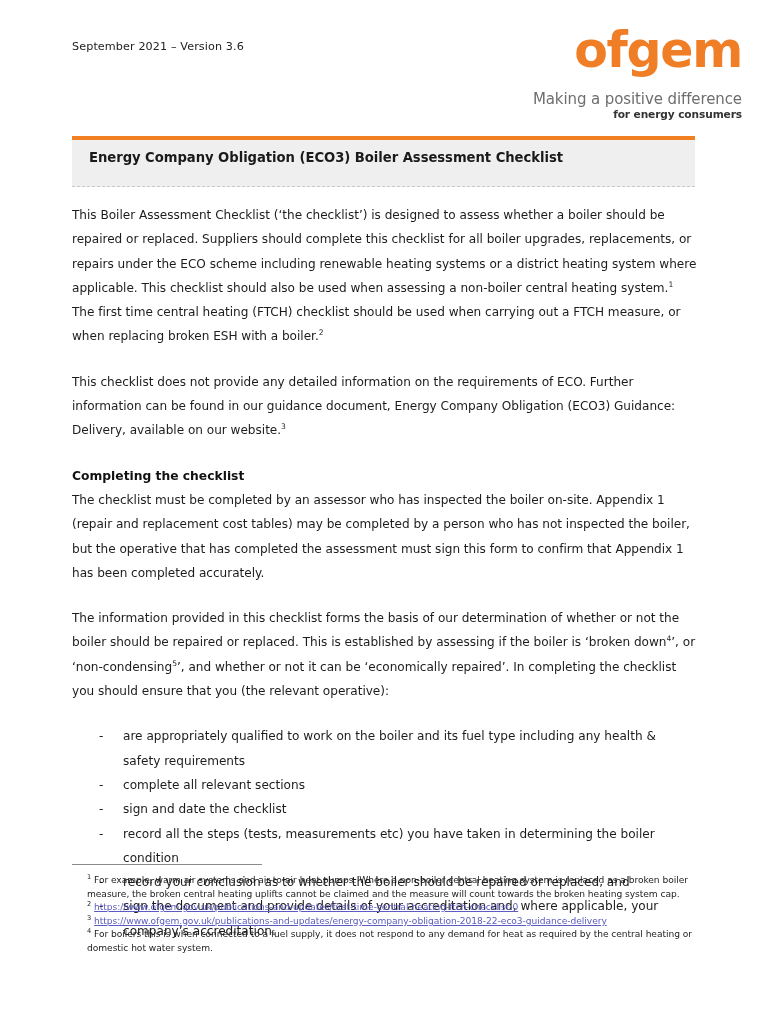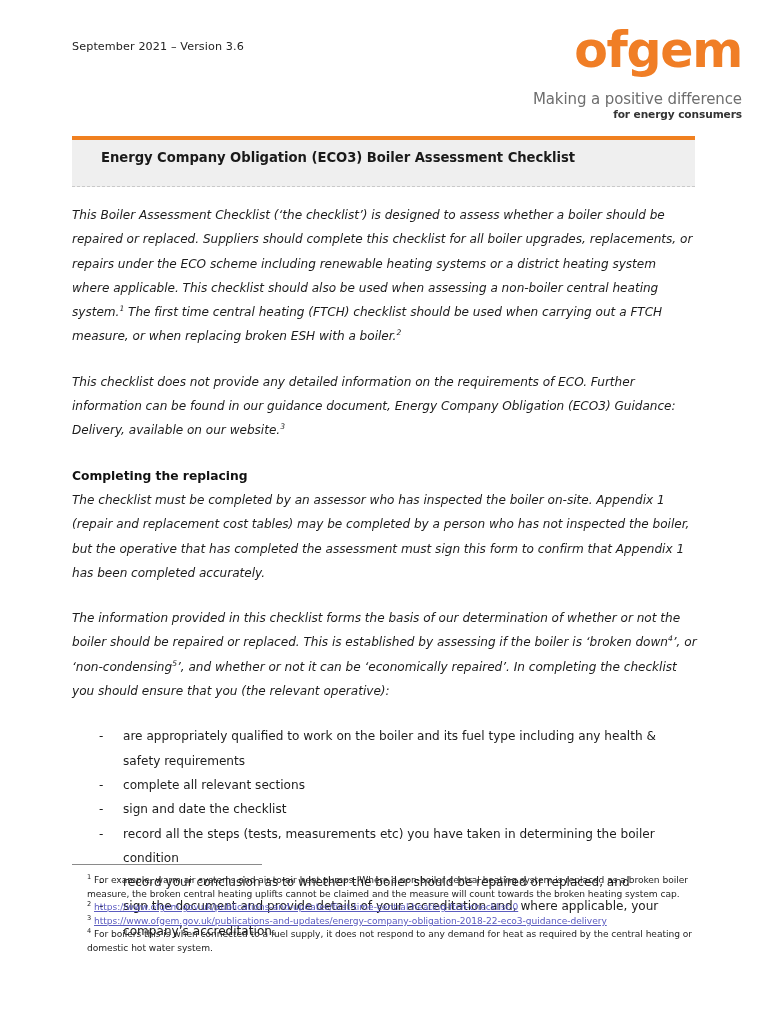--- a/index.html
+++ b/index.html
@@ -80,39 +80,38 @@
     box-sizing: border-box;
     background: #efefef;
     border-top: 4px solid #F08020;
     border-bottom: 1px dashed #c9c9c9;
     height: 51px;
   }
   .title-text {
     font-size: 13.2px;
     font-weight: 700;
     color: #1a1a1a;
-    padding: 10px 0 0 29px;
+    padding: 10px 0 0 17px;
     letter-spacing: -0.05px;
     white-space: nowrap;
   }
 
   
   .content {
     position: absolute;
     top: 203px;
     left: 72px;
     width: 625px;
   }
   p.body {
     margin: 0 0 21px 0;
     font-size: 12.1px;
     line-height: 24.3px;
     color: #1c1c1c;
     letter-spacing: -0.02px;
-    font-style: italic;
   }
   p.tight { margin-bottom: 0; }
   h2.section {
     margin: 0;
     font-size: 12.3px;
     font-weight: 700;
     line-height: 24.3px;
     color: #111111;
   }
   sup {
@@ -190,21 +189,21 @@
   <div class="title-bar">
     <div class="title-text">Energy Company Obligation (ECO3) Boiler Assessment Checklist</div>
   </div>
 
   <div class="content">
 
     <p class="body"><span>This Boiler Assessment Checklist (‘the checklist’) is designed to assess whether a boiler should be repaired or replaced. Suppliers should complete this checklist for all boiler upgrades, replacements, or repairs under the ECO scheme including renewable heating systems or a district heating system where applicable. This checklist should also be used when assessing a non-boiler central heating system.</span><sup>1</sup><span> The first time central heating (FTCH) checklist should be used when carrying out a FTCH measure, or when replacing broken ESH with a boiler.</span><sup>2</sup></p>
 
     <p class="body"><span>This checklist does not provide any detailed information on the requirements of ECO. Further information can be found in our guidance document, Energy Company Obligation (ECO3) Guidance: Delivery, available on our website.</span><sup>3</sup></p>
 
-    <h2 class="section">Completing the replacing</h2>
+    <h2 class="section">Completing the checklist</h2>
 
     <p class="body">The checklist must be completed by an assessor who has inspected the boiler on-site. Appendix 1 (repair and replacement cost tables) may be completed by a person who has not inspected the boiler, but the operative that has completed the assessment must sign this form to confirm that Appendix 1 has been completed accurately.</p>
 
     <p class="body tight"><span>The information provided in this checklist forms the basis of our determination of whether or not the boiler should be repaired or replaced. This is established by assessing if the boiler is ‘broken down</span><sup>4</sup><span>’, or ‘non-condensing</span><sup>5</sup><span>’, and whether or not it can be ‘economically repaired’. In completing the checklist you should ensure that you (the relevant operative):</span></p>
 
     <div style="height:21px"></div>
 
     <ul class="dash-list">
       <li><span class="dash">-</span><span>are appropriately qualified to work on the boiler and its fuel type including any health &amp; safety requirements</span></li>
       <li><span class="dash">-</span><span>complete all relevant sections</span></li>

